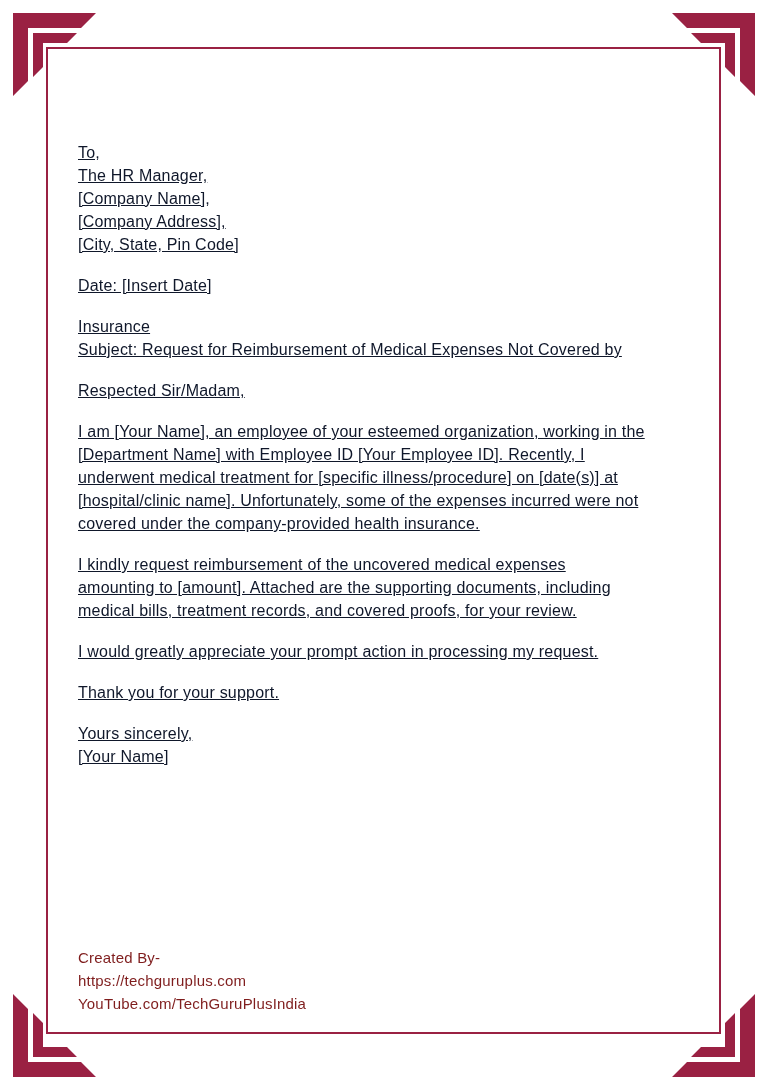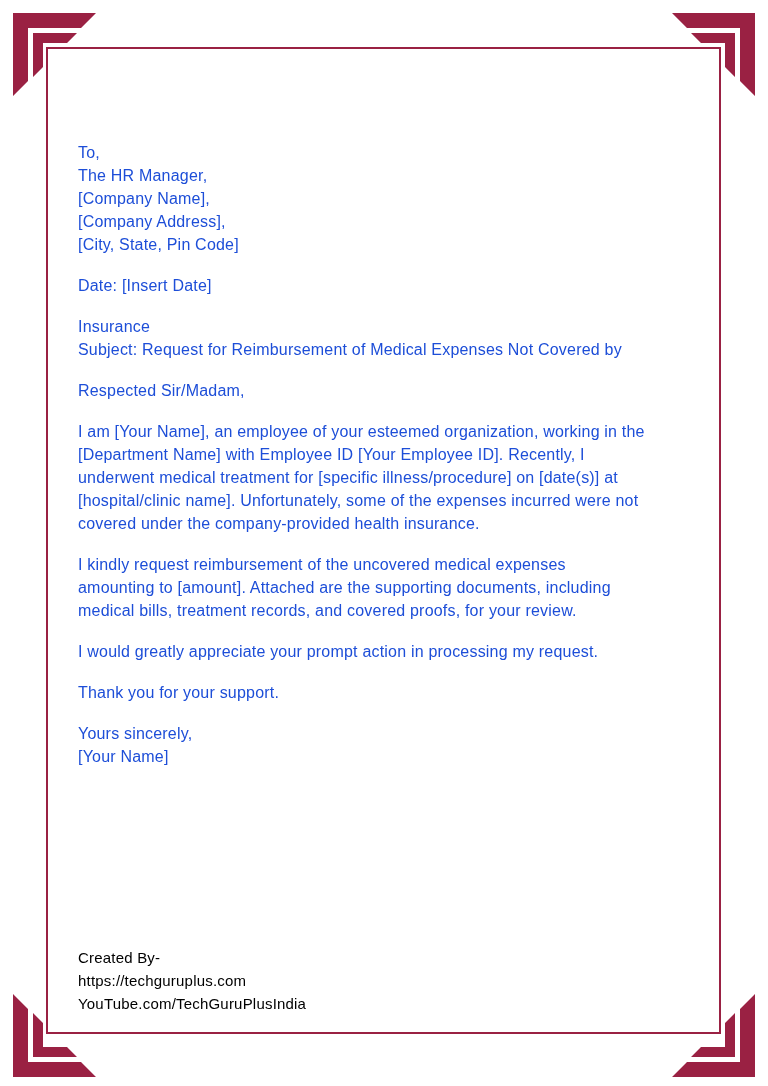--- a/index.html
+++ b/index.html
@@ -33,33 +33,34 @@
   .corner.tr { right: 13px; top: 13px;  transform: scaleX(-1); }
   .corner.bl { left: 13px;  bottom: 9px; transform: scaleY(-1); }
   .corner.br { right: 13px; bottom: 9px; transform: scale(-1,-1); }
   .corner polygon { fill: #9A2143; }
 
   .content {
     position: absolute;
     left: 78px;
     top: 141px;
     width: 630px;
-    color: #1d4ed8;
+    color: #0f172a;
     font-size: 16px;
     line-height: 23px;
     letter-spacing: 0.2px;
+    text-decoration: underline;
   }
   .block { margin-bottom: 18px; }
   .line { white-space: nowrap; }
 
   .footer {
     position: absolute;
     left: 78px;
     top: 946px;
-    color: #000000;
+    color: #7f1d1d;
     font-size: 15px;
     line-height: 23px;
     letter-spacing: 0.2px;
   }
 </style>
 </head>
 <body>
 
 <div class="page">
 

